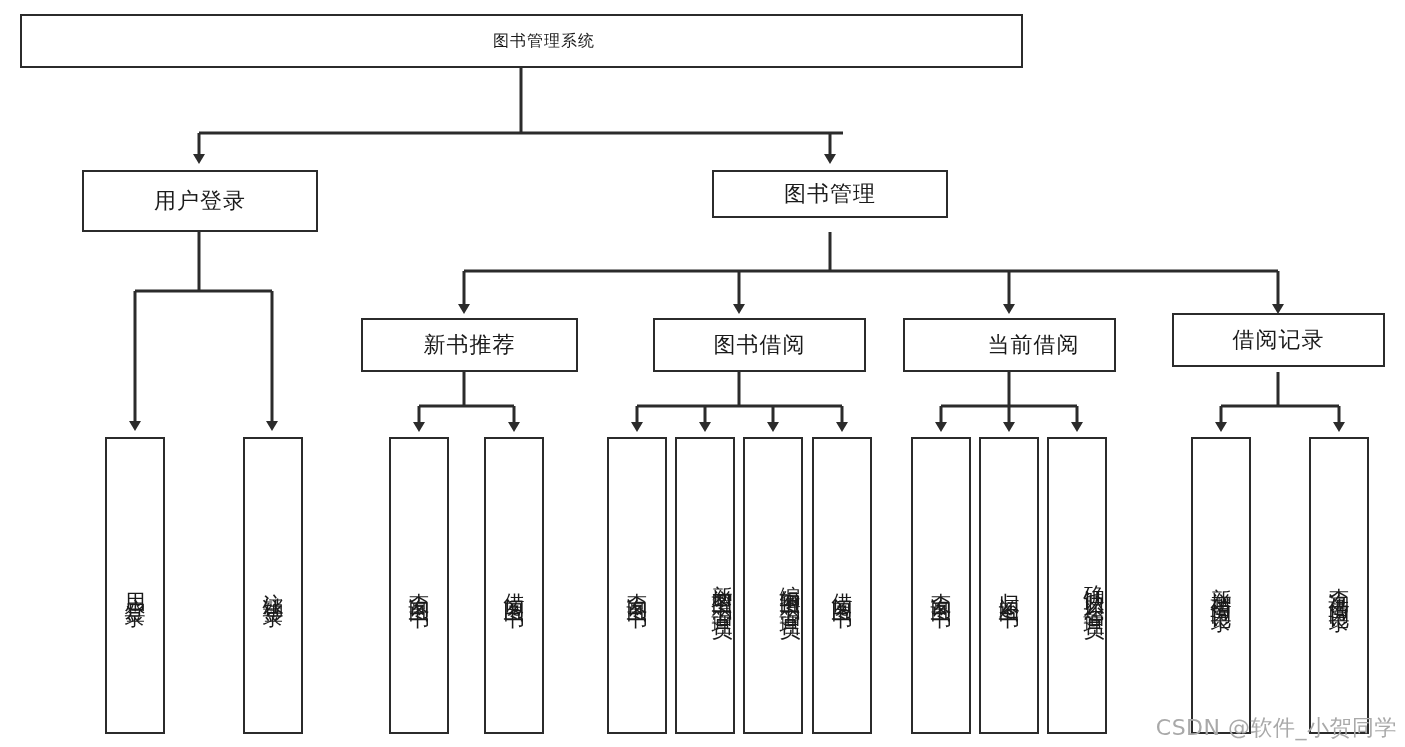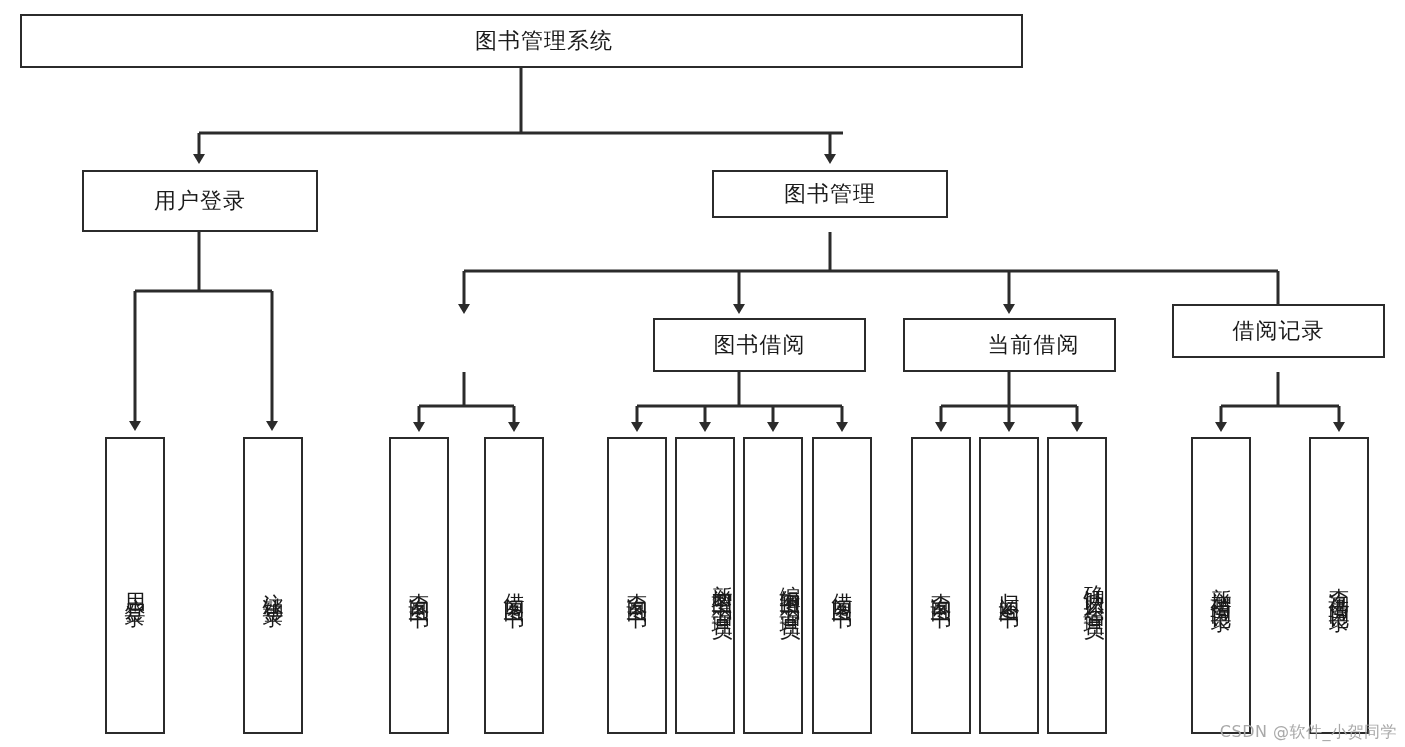--- a/index.html
+++ b/index.html
@@ -35,21 +35,21 @@
     justify-content: center;
     color: #1a1a1a;
     z-index: 2;
   }
   .node.horiz {
     font-size: 22px;
     letter-spacing: 1px;
     line-height: 1.2;
   }
   .node.root {
-    font-size: 22px;
+    font-size: 16px;
     padding-left: 45px;
   }
   .node.vert {
     writing-mode: vertical-rl;
     text-orientation: upright;
     font-size: 21px;
     letter-spacing: 5px;
     align-items: flex-start;
     justify-content: center;
     padding-top: 10px;
@@ -65,21 +65,21 @@
     align-items: flex-start;
   }
   .node.vert.v-center {
     align-items: center;
     padding-top: 0;
   }
   #watermark {
     position: absolute;
     right: 8px;
     bottom: 4px;
-    font-size: 16px;
+    font-size: 22px;
     color: #a9a9a9;
     z-index: 5;
     white-space: nowrap;
     letter-spacing: 0.5px;
     pointer-events: none;
   }
 </style>
 </head>
 <body>
 
@@ -133,23 +133,24 @@
       <path d="M1221,406 L1221,423" marker-end="url(#arrow)"></path>
       <path d="M1339,406 L1339,423" marker-end="url(#arrow)"></path>
     </g>
   </svg>
 
   <div class="node horiz root" style="left:20px; top:14px; width:1003px; height:54px;">图书管理系统</div>
 
   <div class="node horiz" style="left:82px; top:170px; width:236px; height:62px;">用户登录</div>
   <div class="node horiz" style="left:712px; top:170px; width:236px; height:48px;">图书管理</div>
 
+  <div class="node horiz" style="left:361px; top:318px; width:217px; height:54px;">新书推荐</div>
   <div class="node horiz" style="left:633px; top:318px; width:213px; height:54px;margin-left:20px;">图书借阅</div>
   <div class="node horiz" style="left:903px; top:318px; width:213px; height:54px;padding-left:48px;">当前借阅</div>
-  <div class="node horiz" style="left:1172px; top:304px; width:213px; height:54px;">借阅记录</div>
+  <div class="node horiz" style="left:1172px; top:313px; width:213px; height:54px;">借阅记录</div>
 
   <div class="node vert v-center" style="left:105px; top:437px; width:60px; height:297px;">
     <span class="vlabel">用户登录</span>
   </div>
   <div class="node vert v-center" style="left:243px; top:437px; width:60px; height:297px;">
     <span class="vlabel">注销登录</span>
   </div>
 
   <div class="node vert v-center" style="left:389px; top:437px; width:60px; height:297px;">
     <span class="vlabel">查询图书</span>

